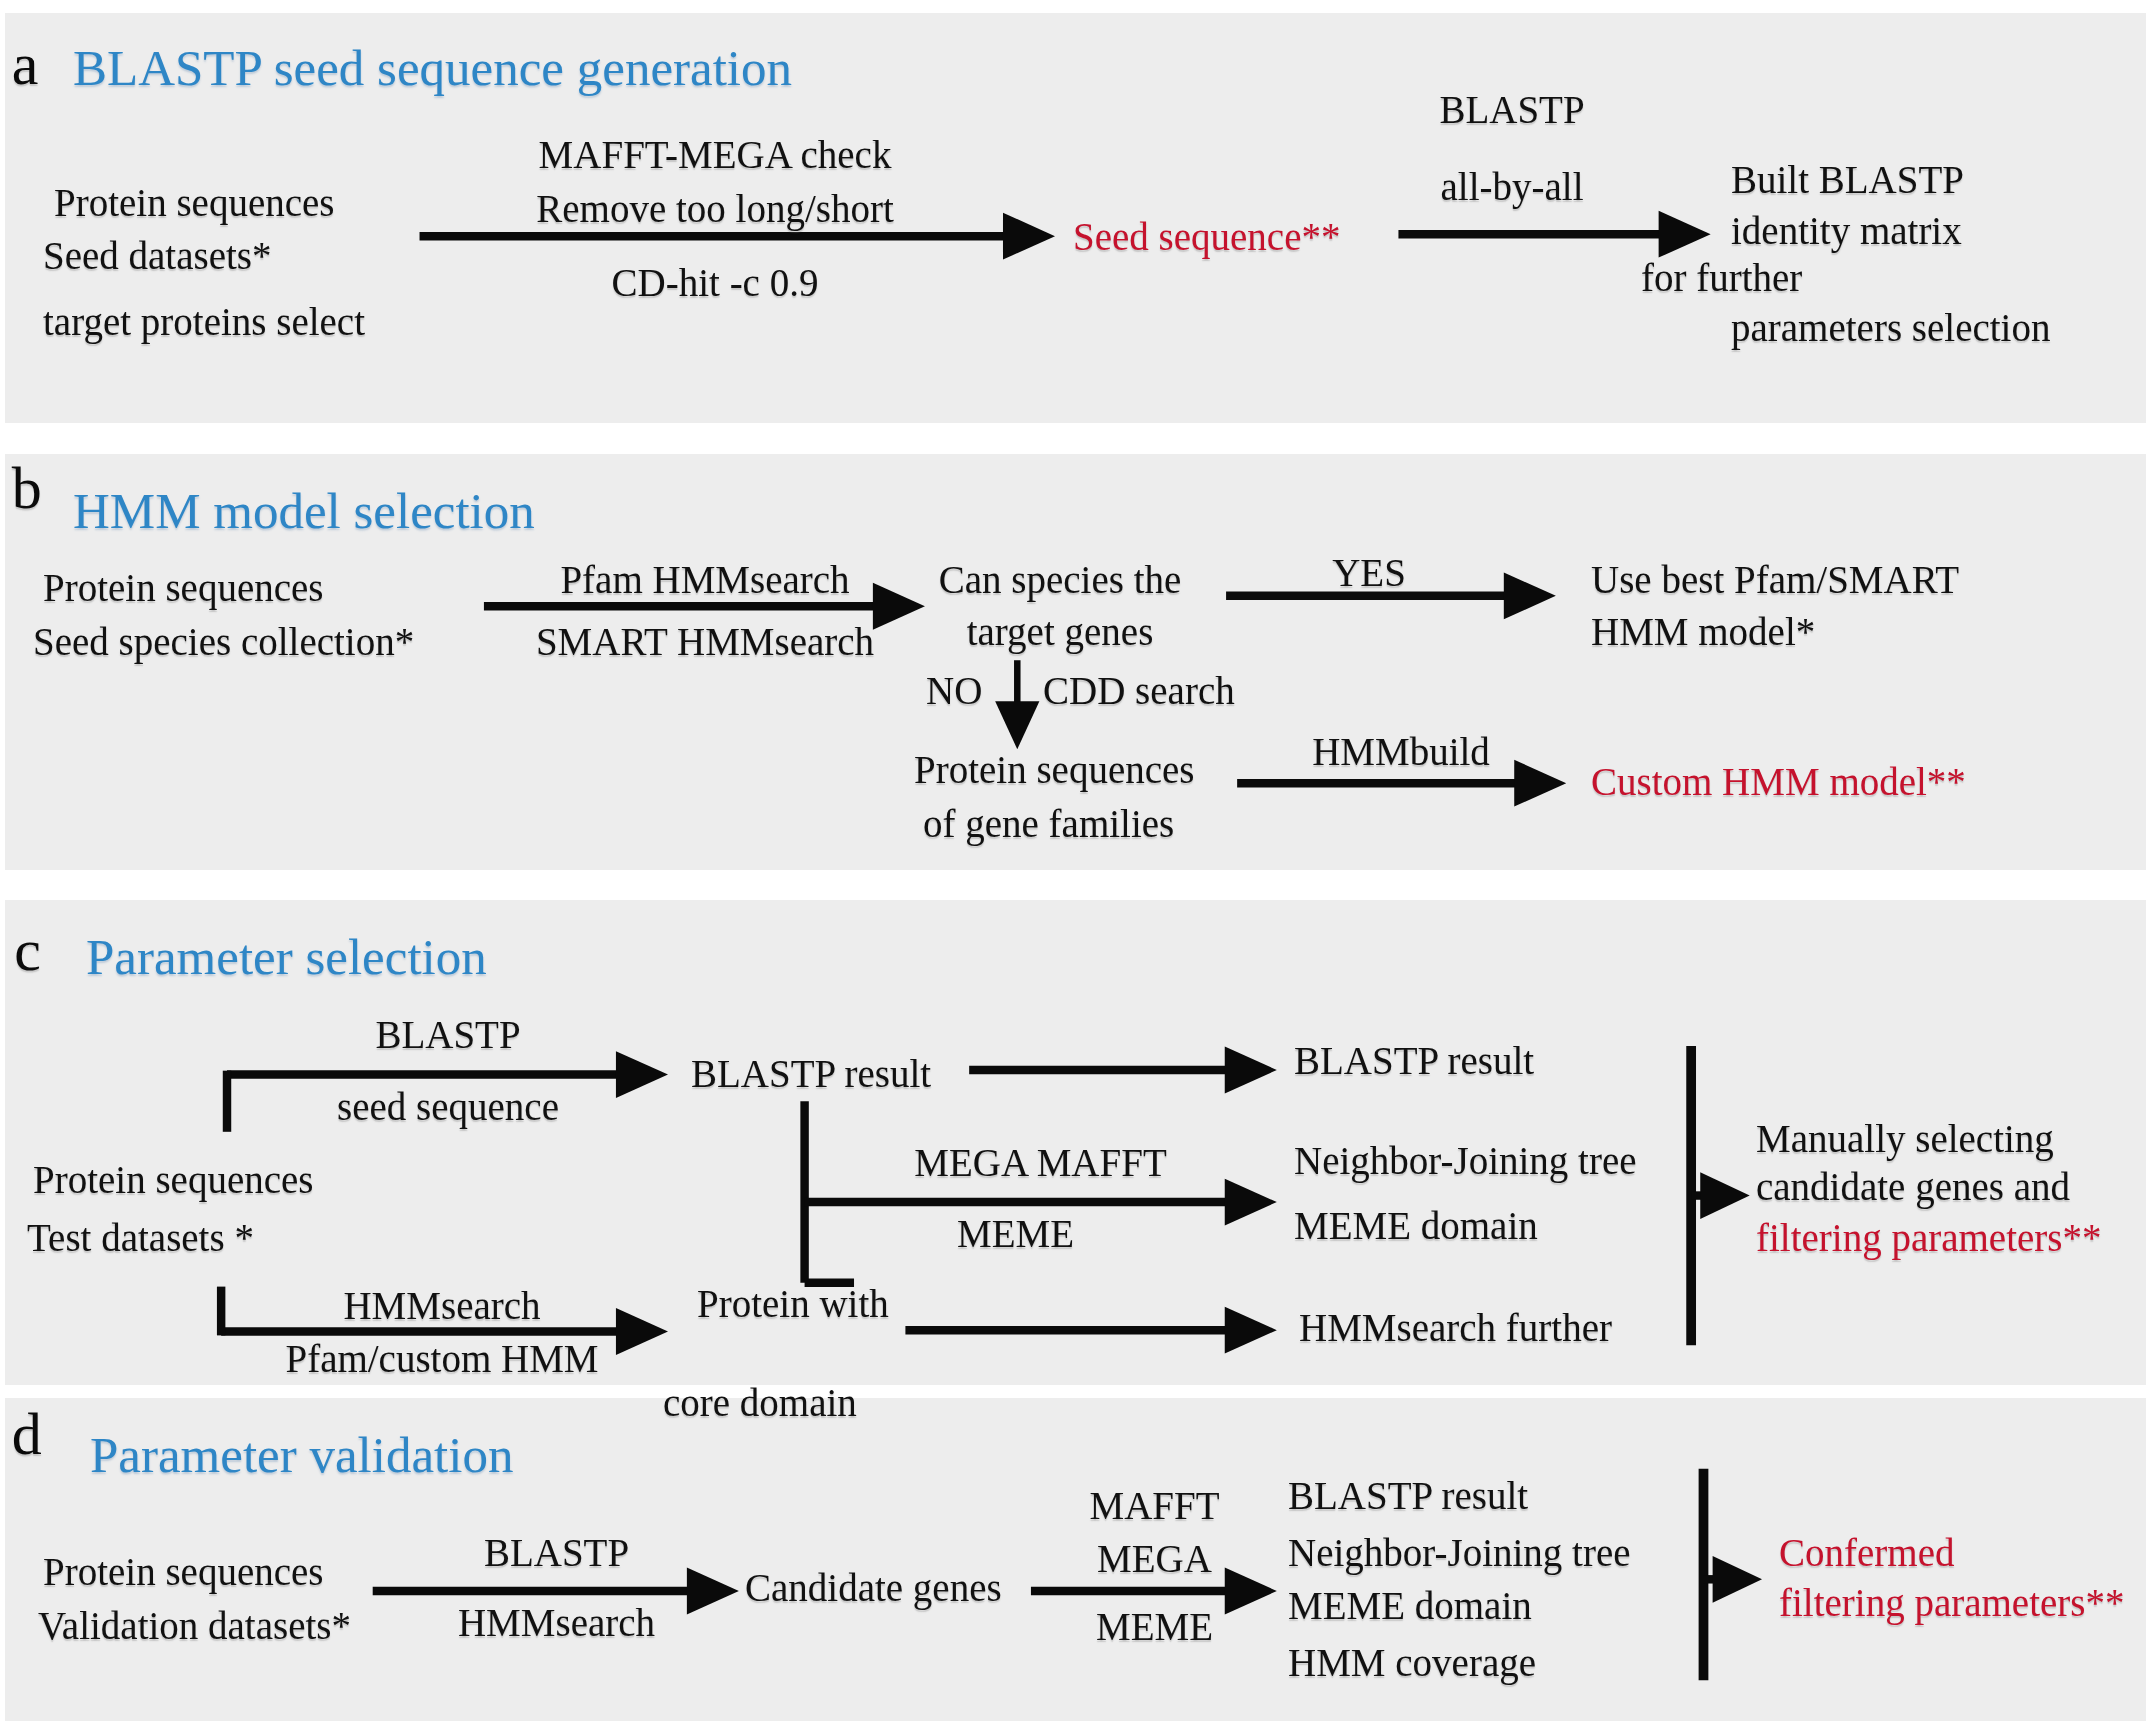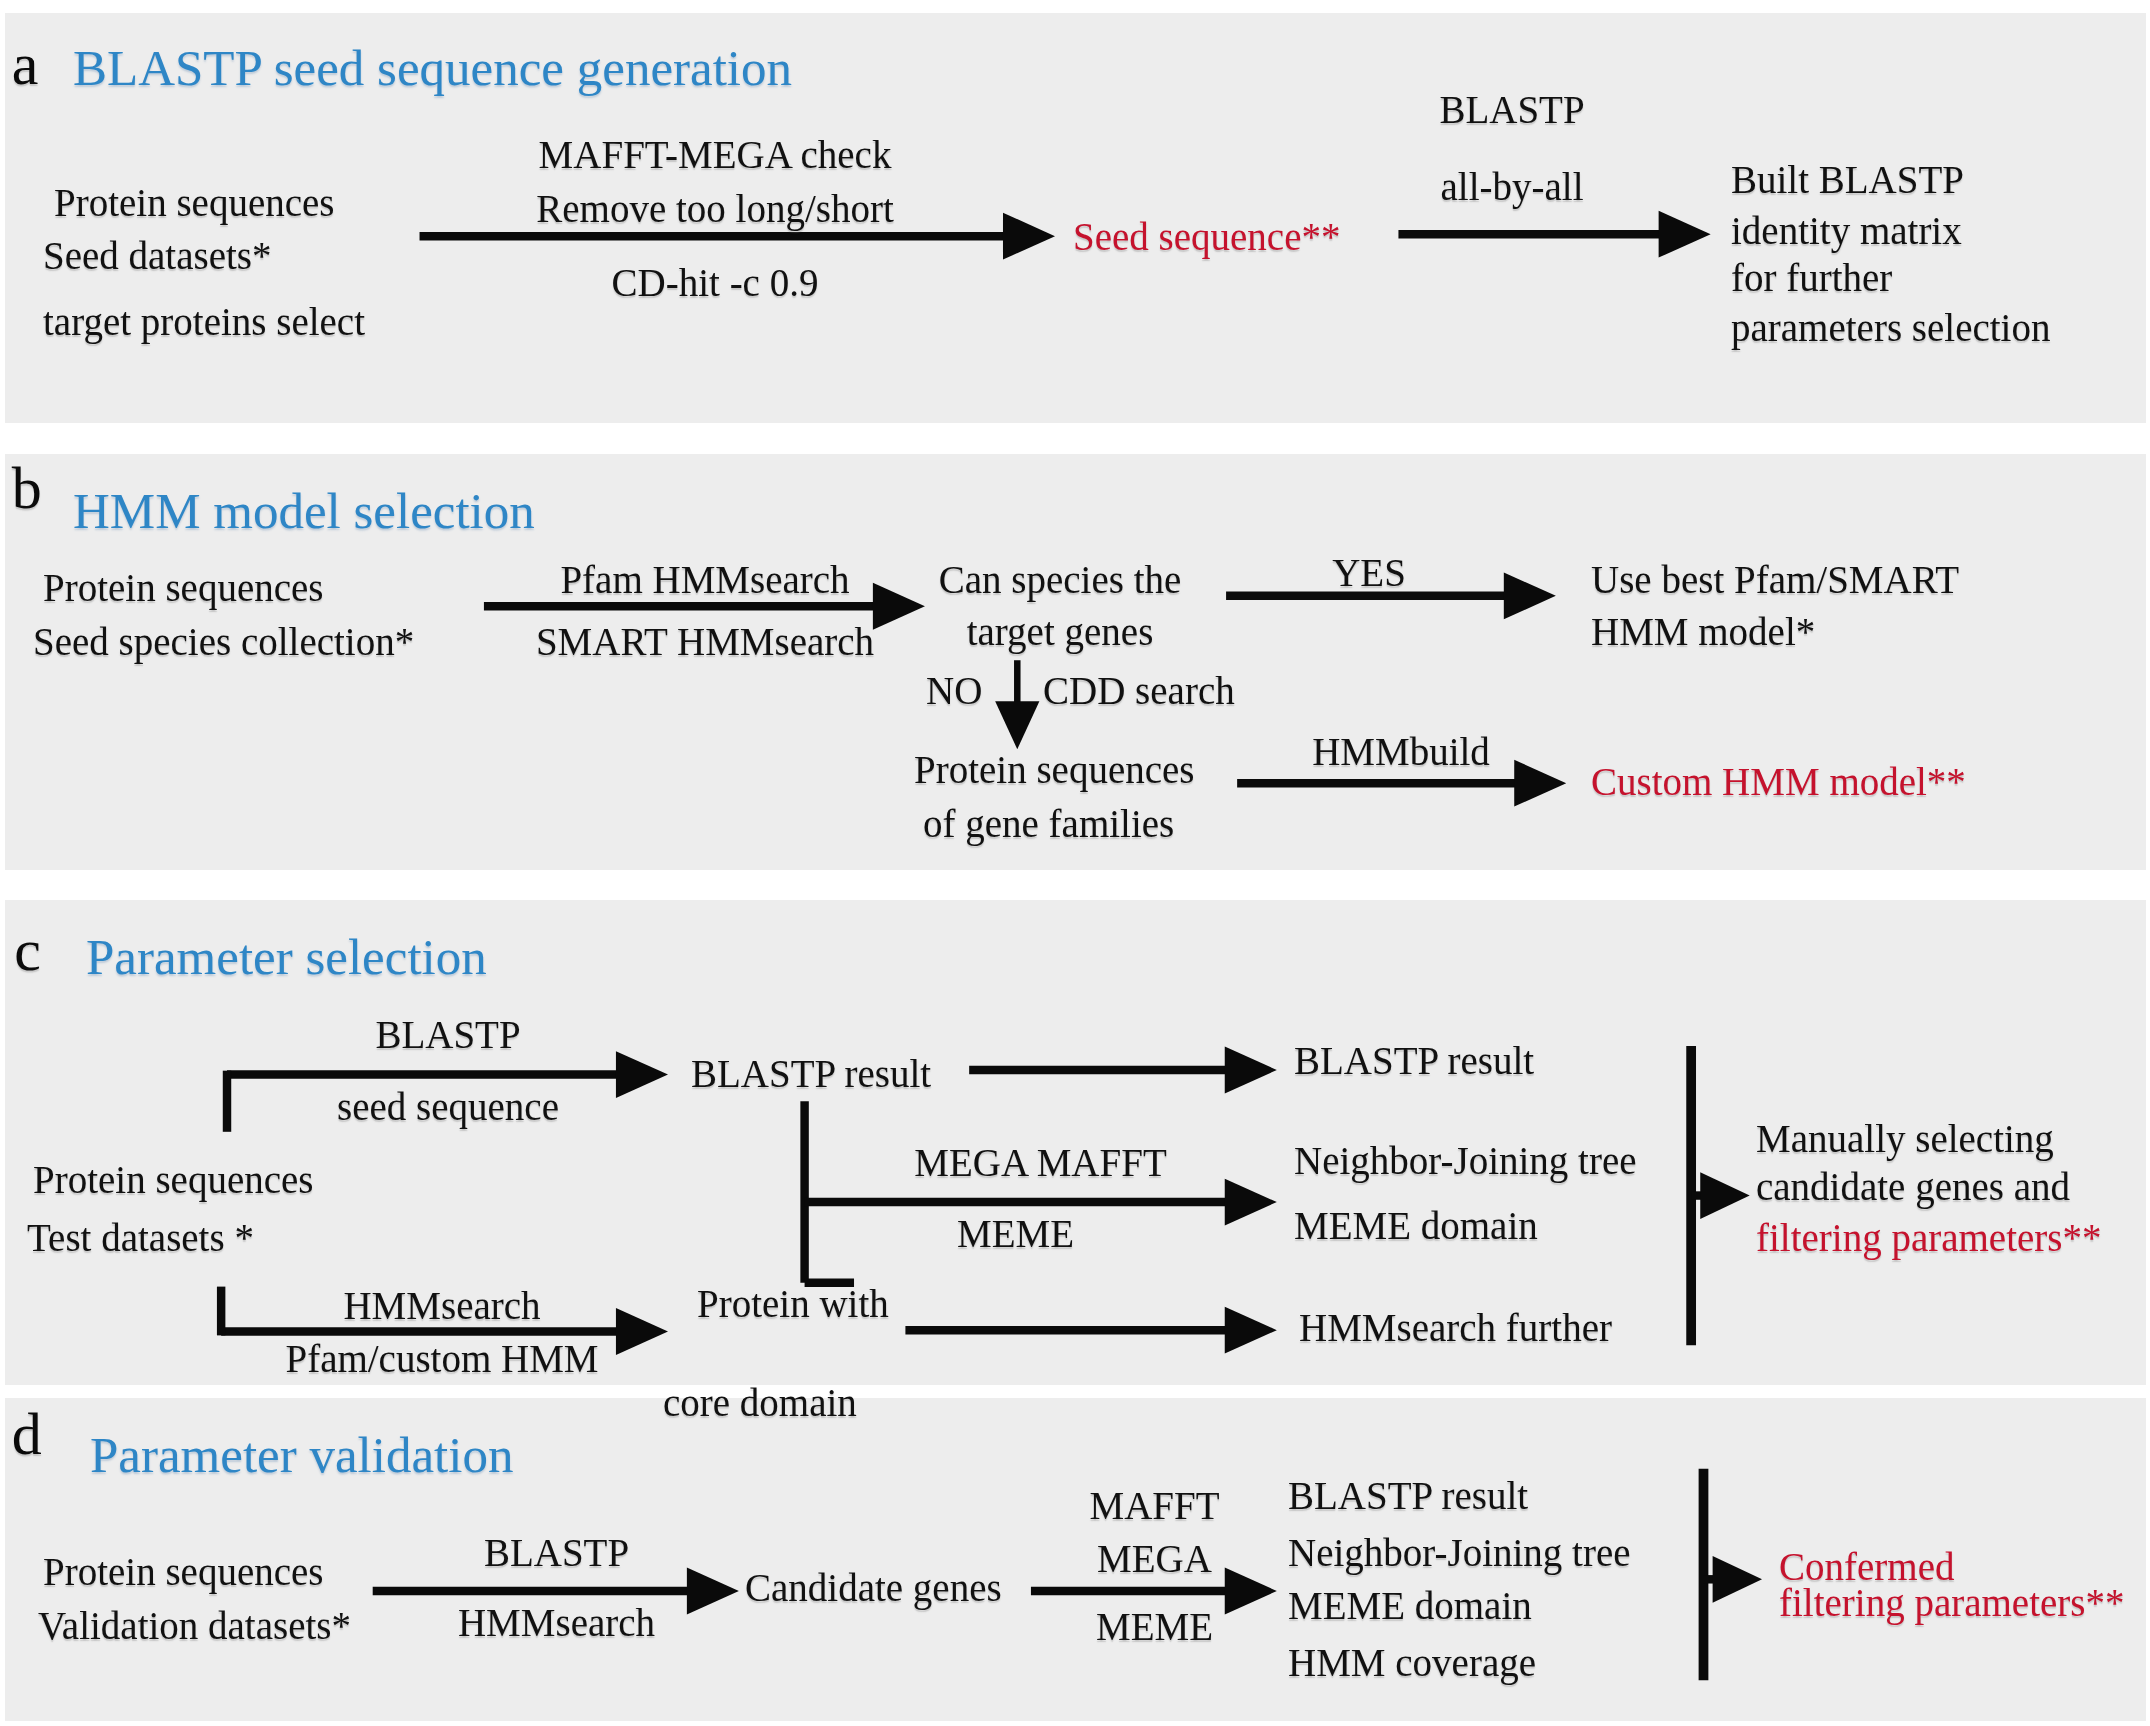--- a/index.html
+++ b/index.html
@@ -135,21 +135,21 @@
   <div class="t c" style="left:455px;width:520px;top:187px;">Remove too long/short</div>
   <div class="t c" style="left:455px;width:520px;top:261px;">CD-hit -c 0.9</div>
 
   <div class="t red" style="left:1073px;top:215px;">Seed sequence**</div>
 
   <div class="t c" style="left:1385px;width:254px;top:88px;">BLASTP</div>
   <div class="t c" style="left:1385px;width:254px;top:165px;">all-by-all</div>
 
   <div class="t" style="left:1731px;top:158px;">Built BLASTP</div>
   <div class="t" style="left:1731px;top:209px;">identity matrix</div>
-  <div class="t" style="left:1731px;top:256px;">for further</div>
+  <div class="t" style="left:1641px;top:256px;">for further</div>
   <div class="t" style="left:1731px;top:306px;">parameters selection</div>
 
   <div class="t letter" style="left:11.7px;top:455px;">b</div>
   <div class="t title" style="left:73px;top:483px;">HMM model selection</div>
 
   <div class="t" style="left:43px;top:566px;">Protein sequences</div>
   <div class="t" style="left:33px;top:620px;">Seed species collection*</div>
 
   <div class="t c" style="left:484px;width:442px;top:558px;">Pfam HMMsearch</div>
   <div class="t c" style="left:484px;width:442px;top:620px;">SMART HMMsearch</div>
@@ -212,17 +212,17 @@
 
   <div class="t c" style="left:1031px;width:247px;top:1484px;">MAFFT</div>
   <div class="t c" style="left:1031px;width:247px;top:1537px;">MEGA</div>
   <div class="t c" style="left:1031px;width:247px;top:1605px;">MEME</div>
 
   <div class="t" style="left:1288px;top:1474px;">BLASTP result</div>
   <div class="t" style="left:1288px;top:1531px;">Neighbor-Joining tree</div>
   <div class="t" style="left:1288px;top:1584px;">MEME domain</div>
   <div class="t" style="left:1288px;top:1641px;">HMM coverage</div>
 
-  <div class="t red" style="left:1779px;top:1531px;margin-top:14px;">Confermed</div>
+  <div class="t red" style="left:1779px;top:1531px;">Confermed</div>
   <div class="t red" style="left:1779px;top:1581px;">filtering parameters**</div>
 
 </div>
 
 
 </body></html>

